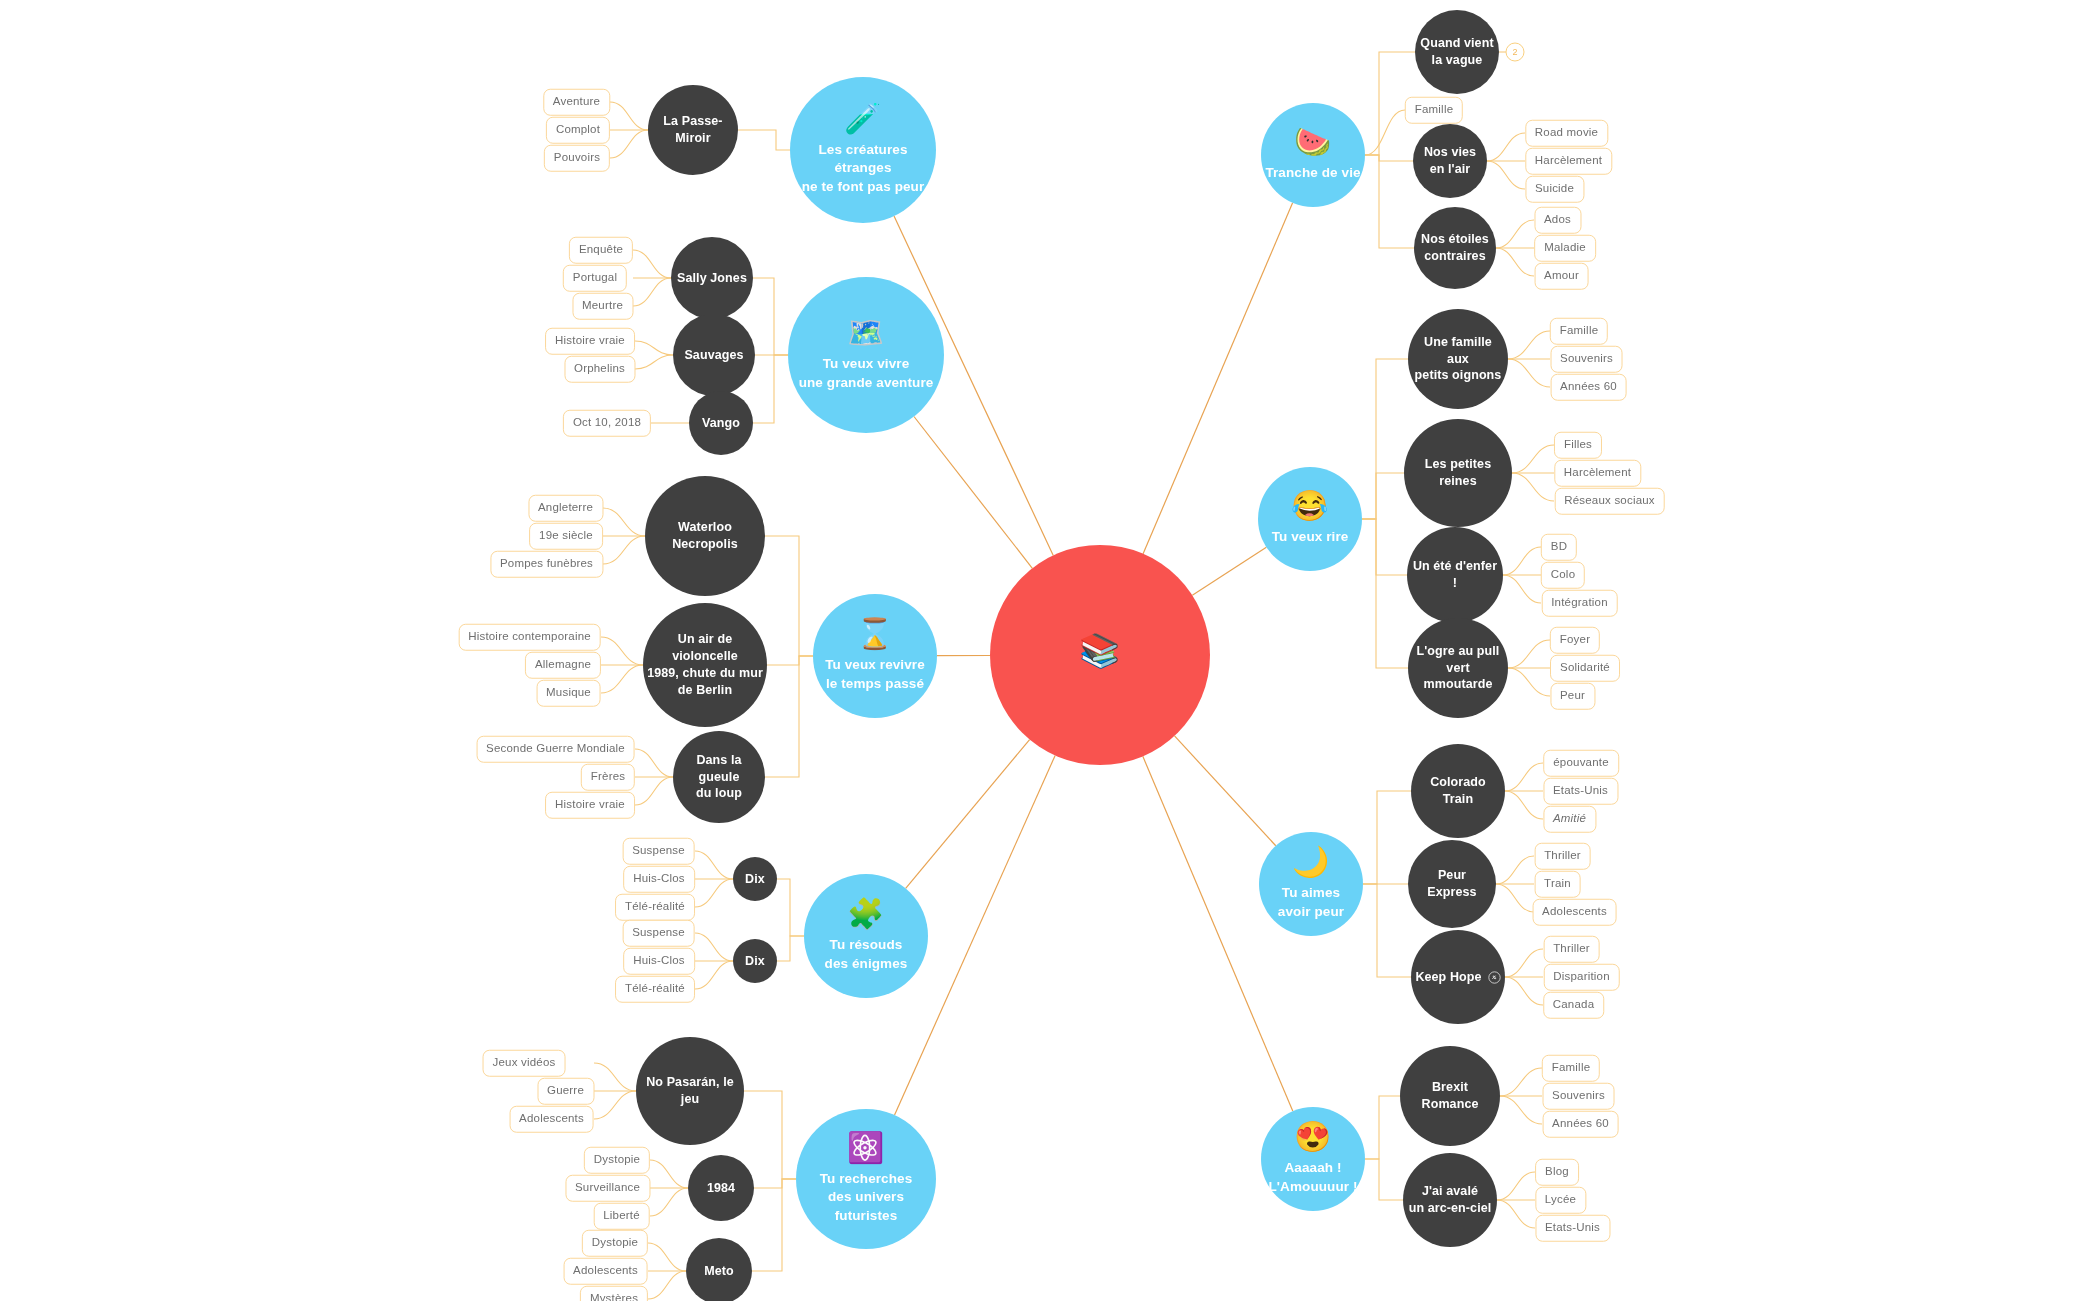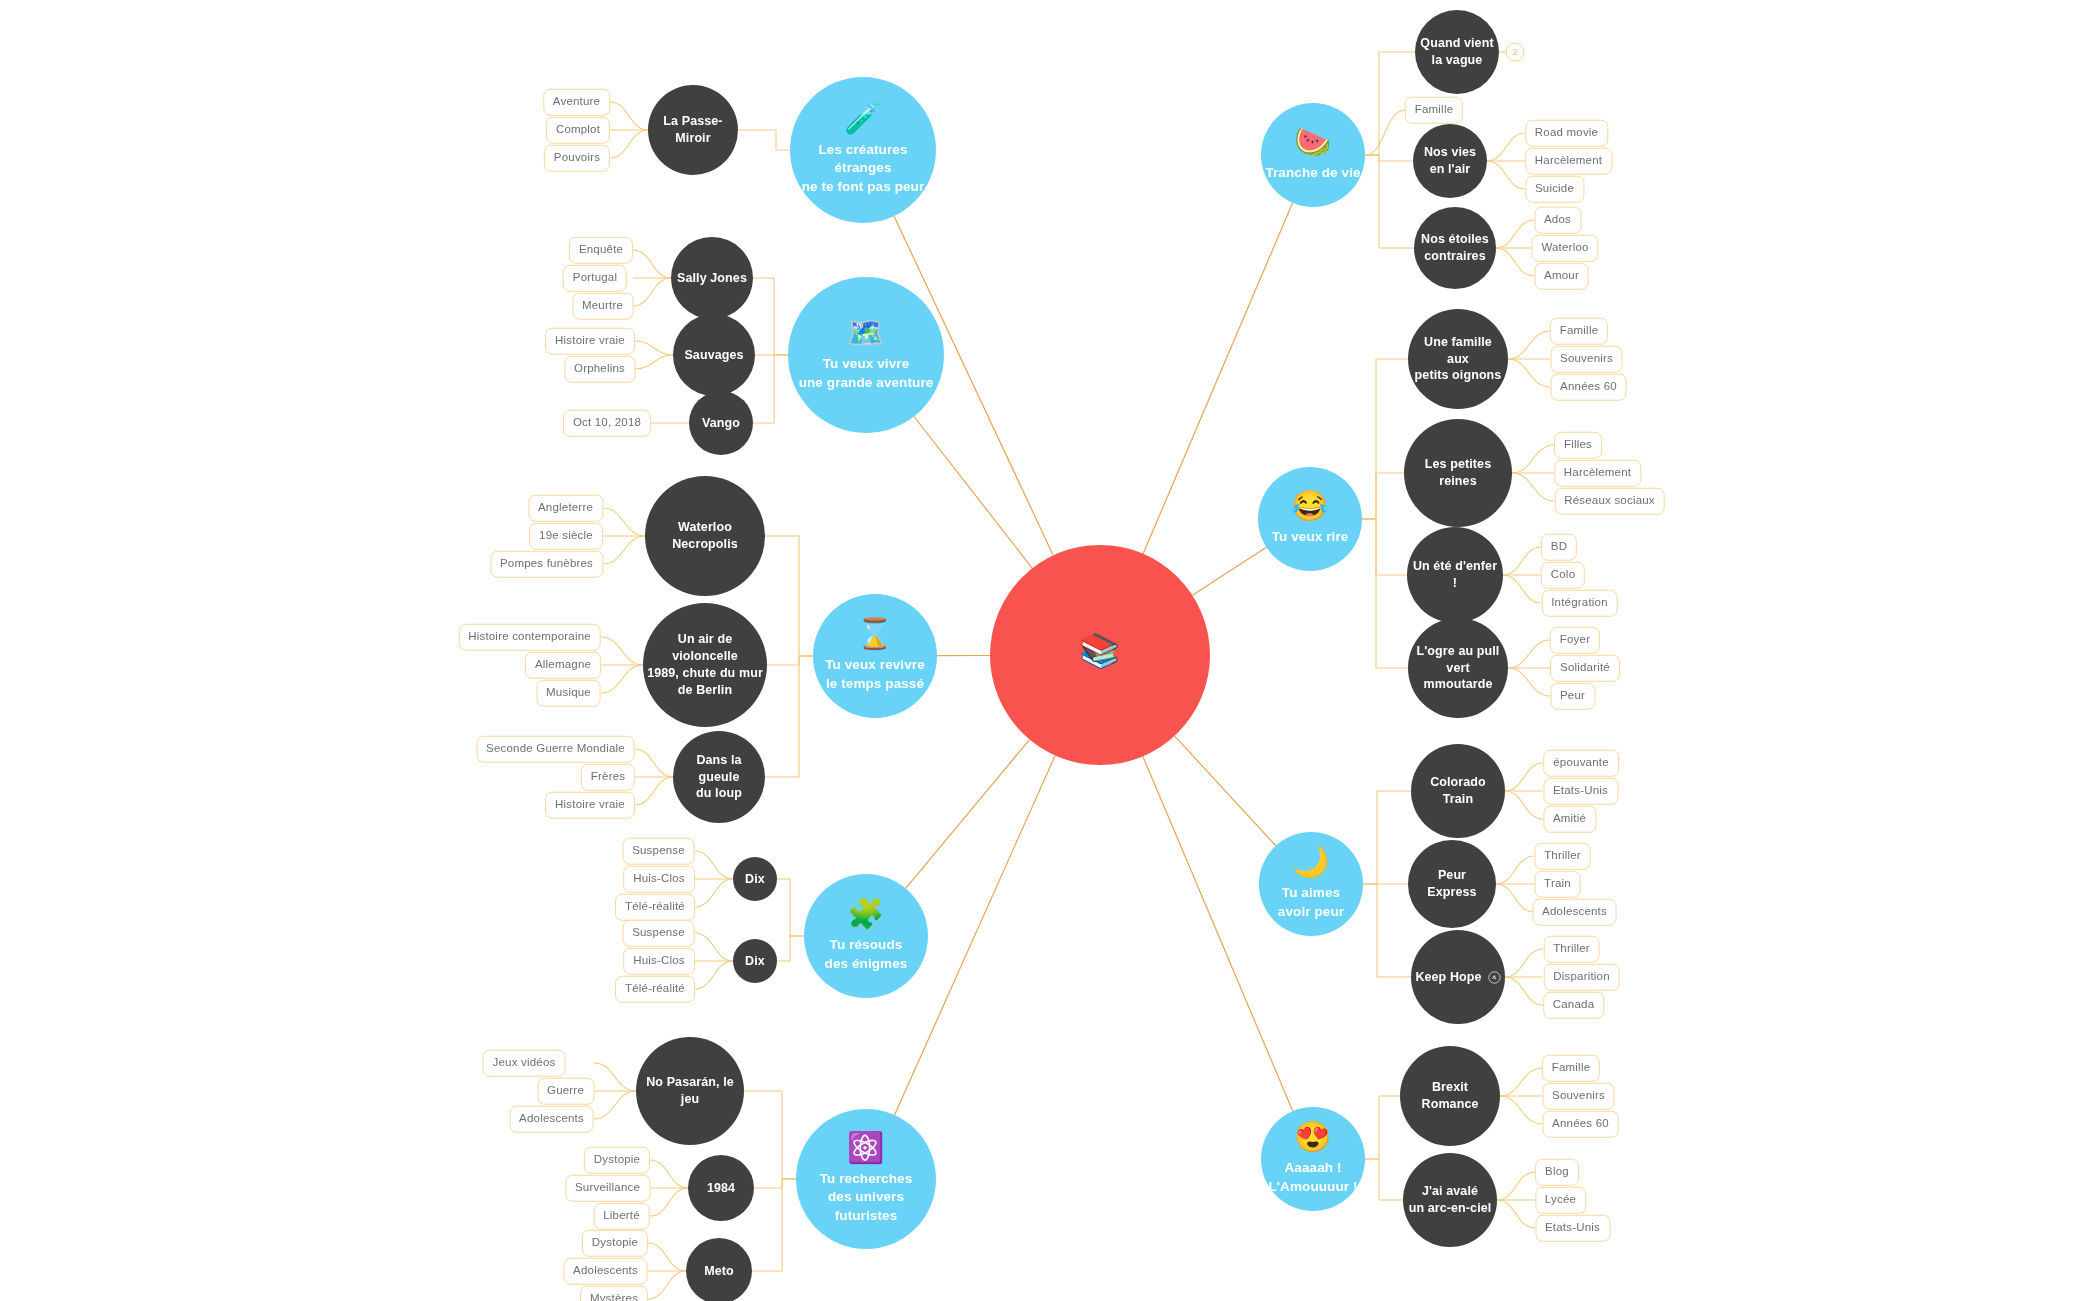--- a/index.html
+++ b/index.html
@@ -481,21 +481,21 @@
           <div>
             <div>Nos étoiles</div>
             <div>contraires</div>
           </div>
         </div>
       </div>
       <div class="node tag" style="left: 1557.5px; top: 220px;">
         <span>Ados</span>
       </div>
       <div class="node tag" style="left: 1565px; top: 248px;">
-        <span>Waterloo</span>
+        <span>Maladie</span>
       </div>
       <div class="node tag" style="left: 1561.5px; top: 276px;">
         <span>Amour</span>
       </div>
       <div class="node cat" style="left: 1310px; top: 519px; width: 104px; height: 104px;">
         <div class="emoji">😂</div>
         <div>
           <div>Tu veux rire</div>
         </div>
       </div>
@@ -578,21 +578,21 @@
             <div>Colorado Train</div>
           </div>
         </div>
       </div>
       <div class="node tag" style="left: 1581px; top: 763px;">
         <span>épouvante</span>
       </div>
       <div class="node tag" style="left: 1580.5px; top: 791px;">
         <span>Etats-Unis</span>
       </div>
-      <div class="node tag" style="left: 1569.5px; top: 819px;">
+      <div class="node tag" style="left: 1569.5px; top: 819px; font-style: italic;">
         <span>Amitié</span>
       </div>
       <div class="node book" style="left: 1452px; top: 884px; width: 88px; height: 88px;">
         <div class="title-row">
           <div>
             <div>Peur Express</div>
           </div>
         </div>
       </div>
       <div class="node tag" style="left: 1562.5px; top: 856px;">

